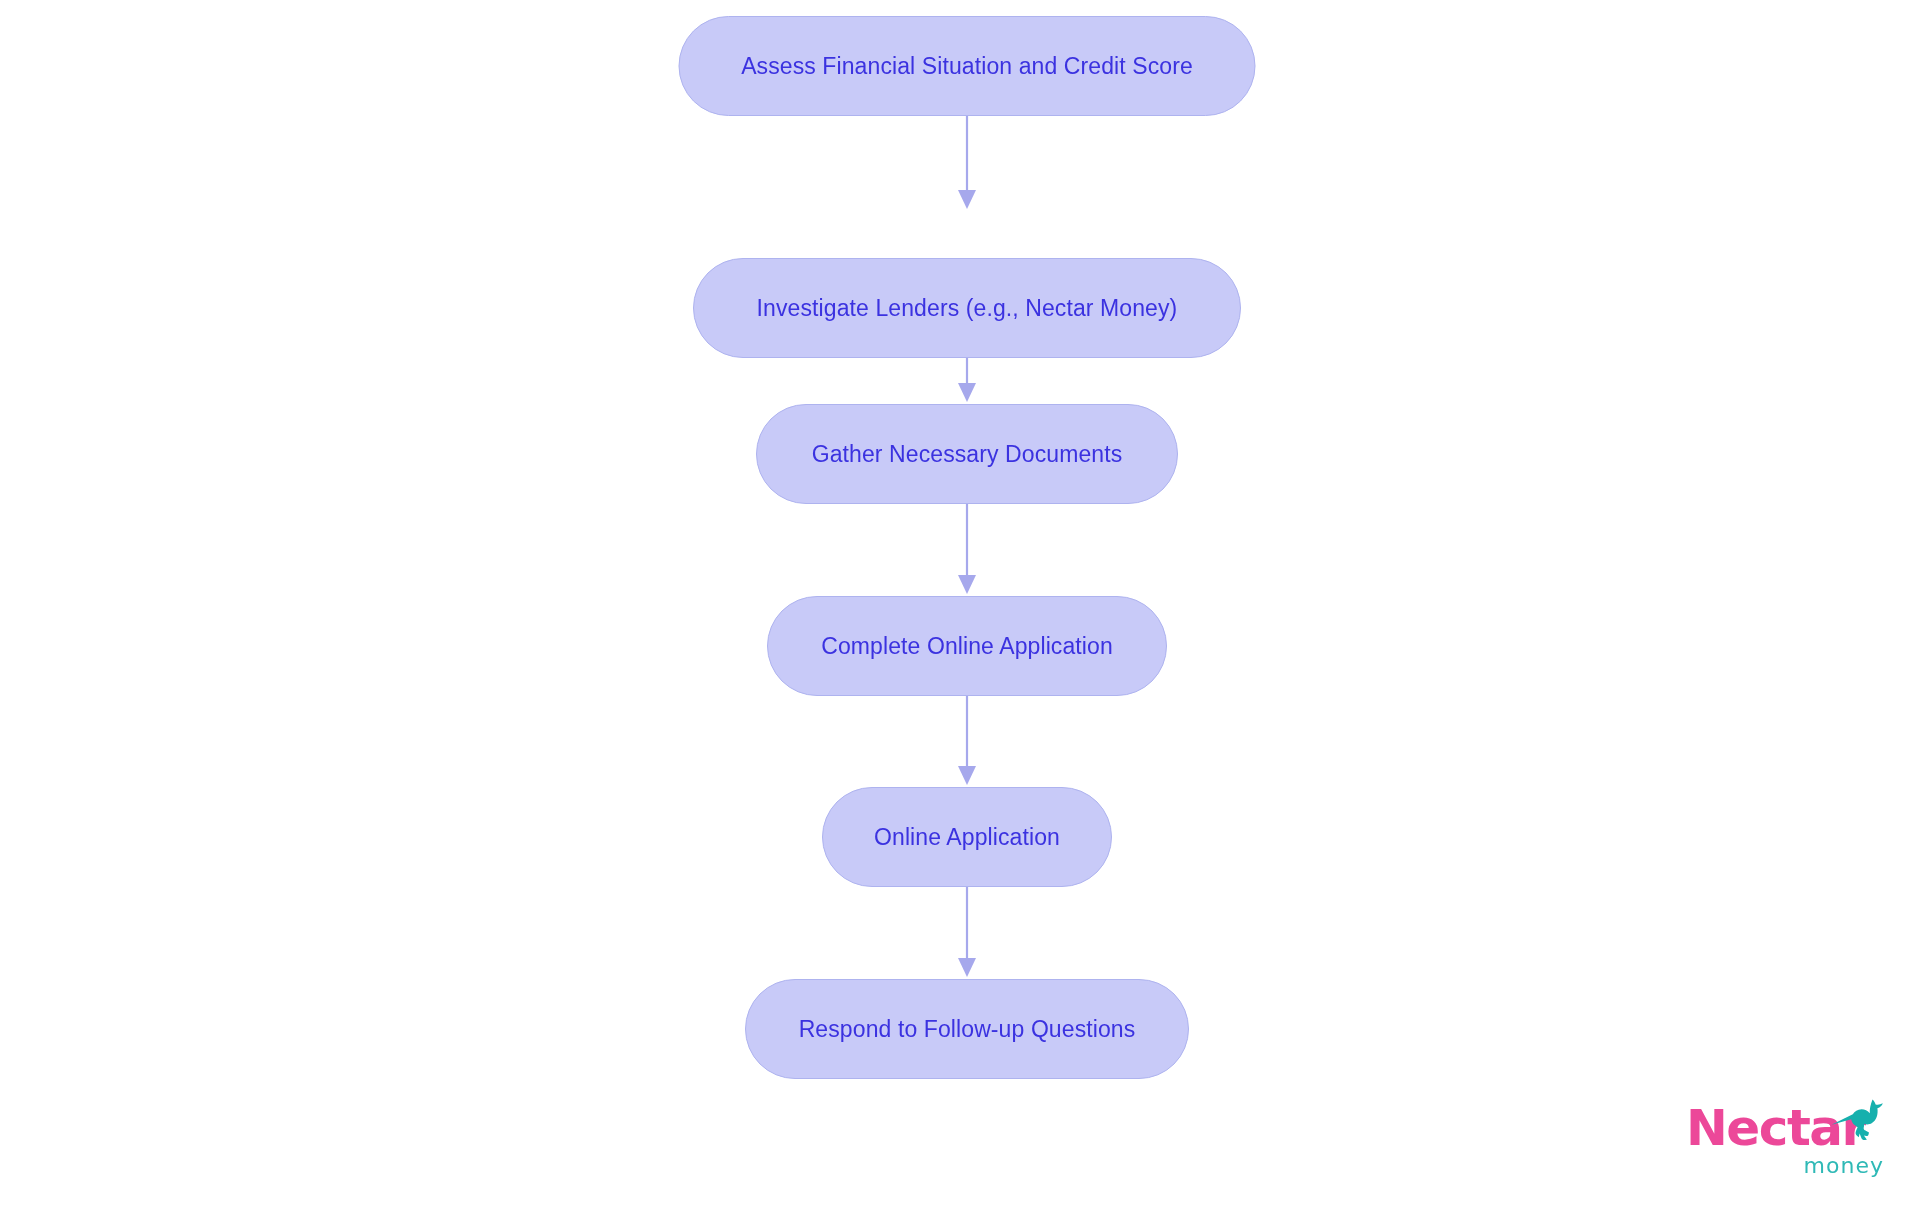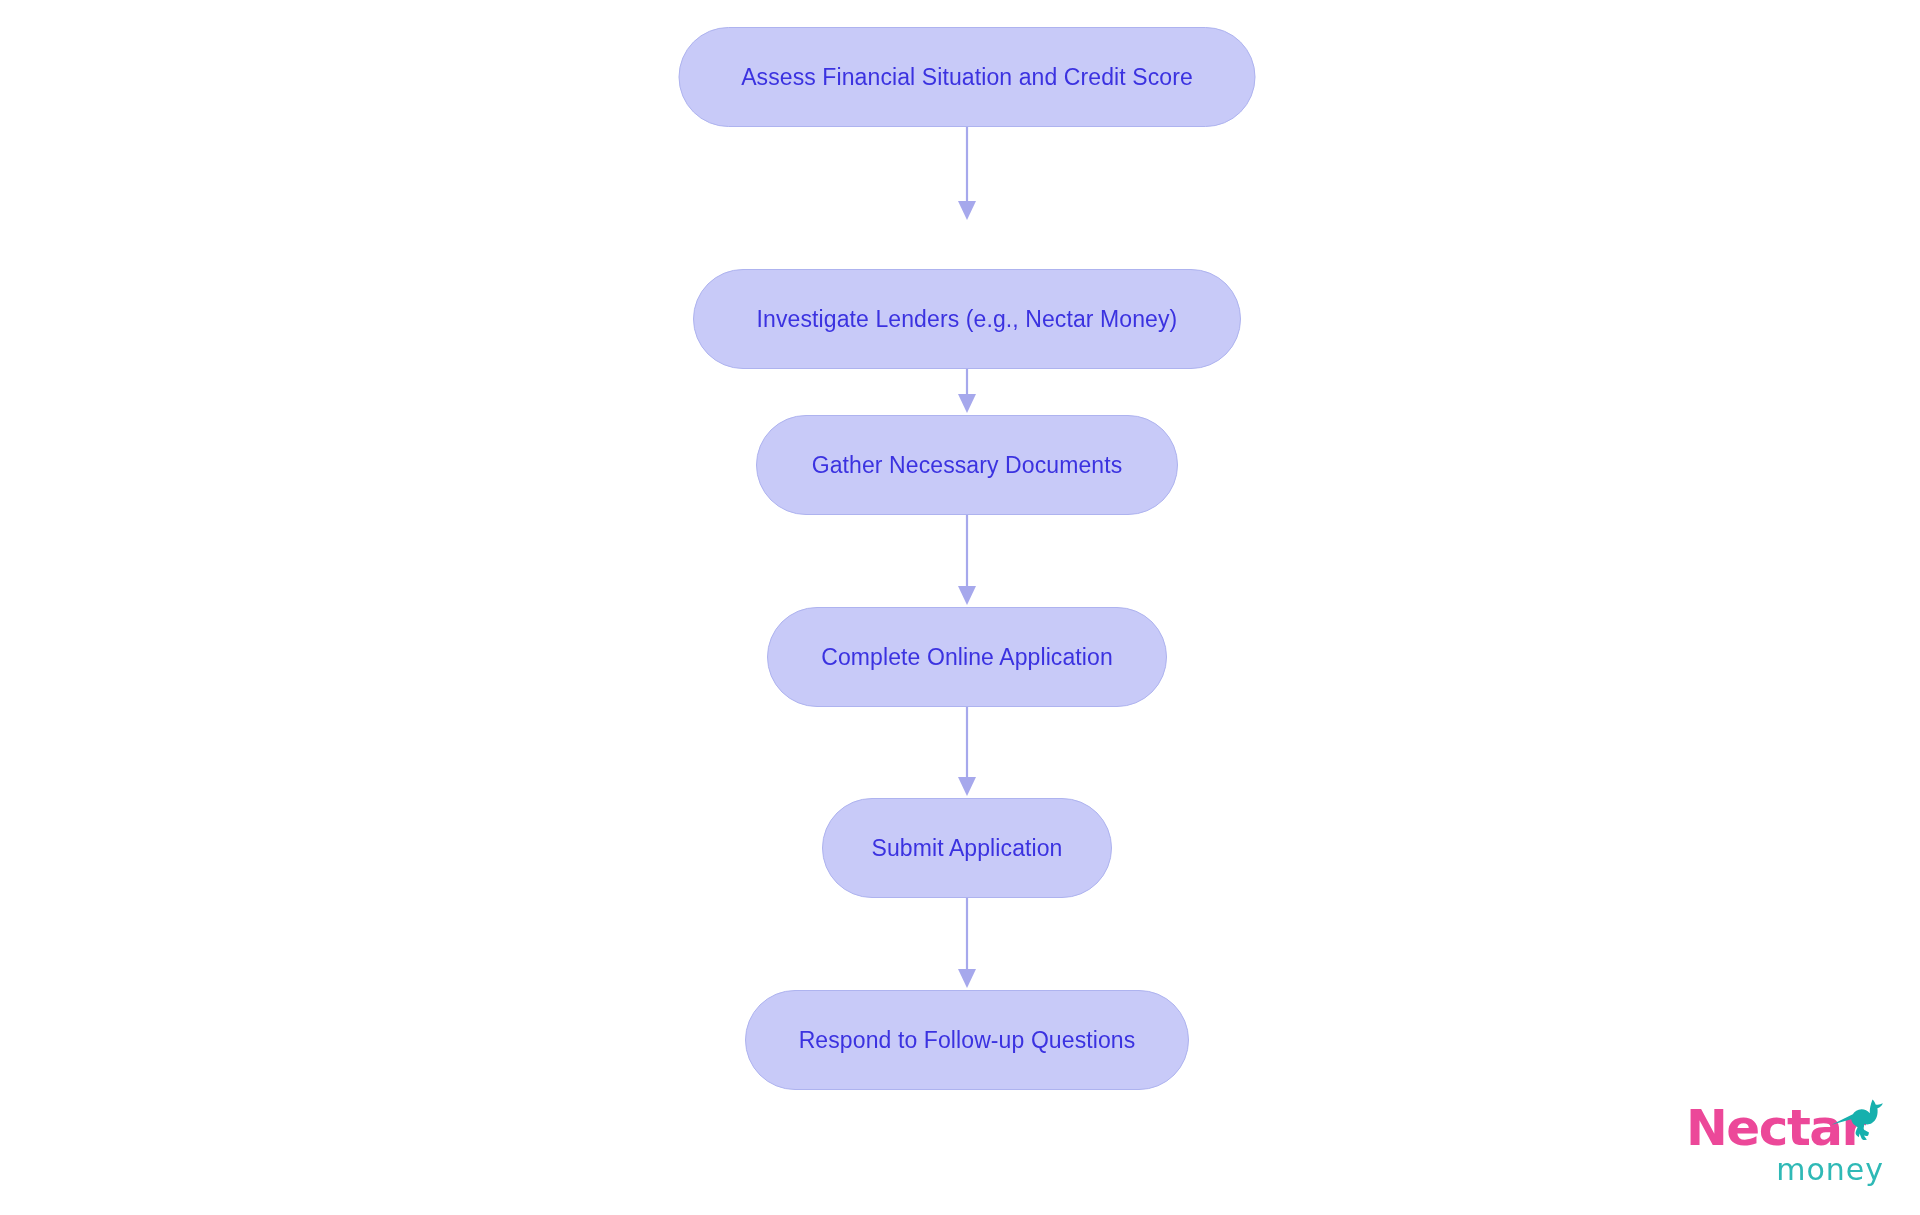--- a/index.html
+++ b/index.html
@@ -18,21 +18,21 @@
     position: relative;
     width: 1920px;
     height: 1215px;
     background: #ffffff;
   }
 
   
   #flow {
     position: absolute;
     left: 0;
-    top: 17px;
+    top: 6px;
     width: 1684px;
     height: 1100px;
     text-align: right;
   }
 
   .node {
     position: absolute;
     box-sizing: border-box;
     height: 100px;
     background: #c8caf8;
@@ -80,21 +80,21 @@
     color: #ec4899;
     letter-spacing: -1.5px;
     line-height: 1;
   }
   .logo-sub {
     position: absolute;
     right: 2px;
     top: 54px;
     font-family: "DejaVu Sans", sans-serif;
     font-weight: 400;
-    font-size: 30px;
+    font-size: 22px;
     color: #2fb9b6;
     letter-spacing: 1px;
     line-height: 1;
   }
   .logo-bird {
     position: absolute;
     right: 2px;
     top: -4px;
     width: 54px;
     height: 46px;
@@ -152,21 +152,21 @@
 
     <div class="node" style="left:967px; top:398px; width:422px;">
       <span class="node-label">Gather Necessary Documents</span>
     </div>
 
     <div class="node" style="left:967px; top:590px; width:400px;">
       <span class="node-label">Complete Online Application</span>
     </div>
 
     <div class="node" style="left:967px; top:781px; width:290px;">
-      <span class="node-label">Submit Application</span>
+      <span class="node-label">Online Application</span>
     </div>
 
     <div class="node" style="left:967px; top:973px; width:444px;">
       <span class="node-label">Respond to Follow-up Questions</span>
     </div>
 
   </div>
 
   <div id="logo">
     <span class="logo-wordmark">Nectar</span>

